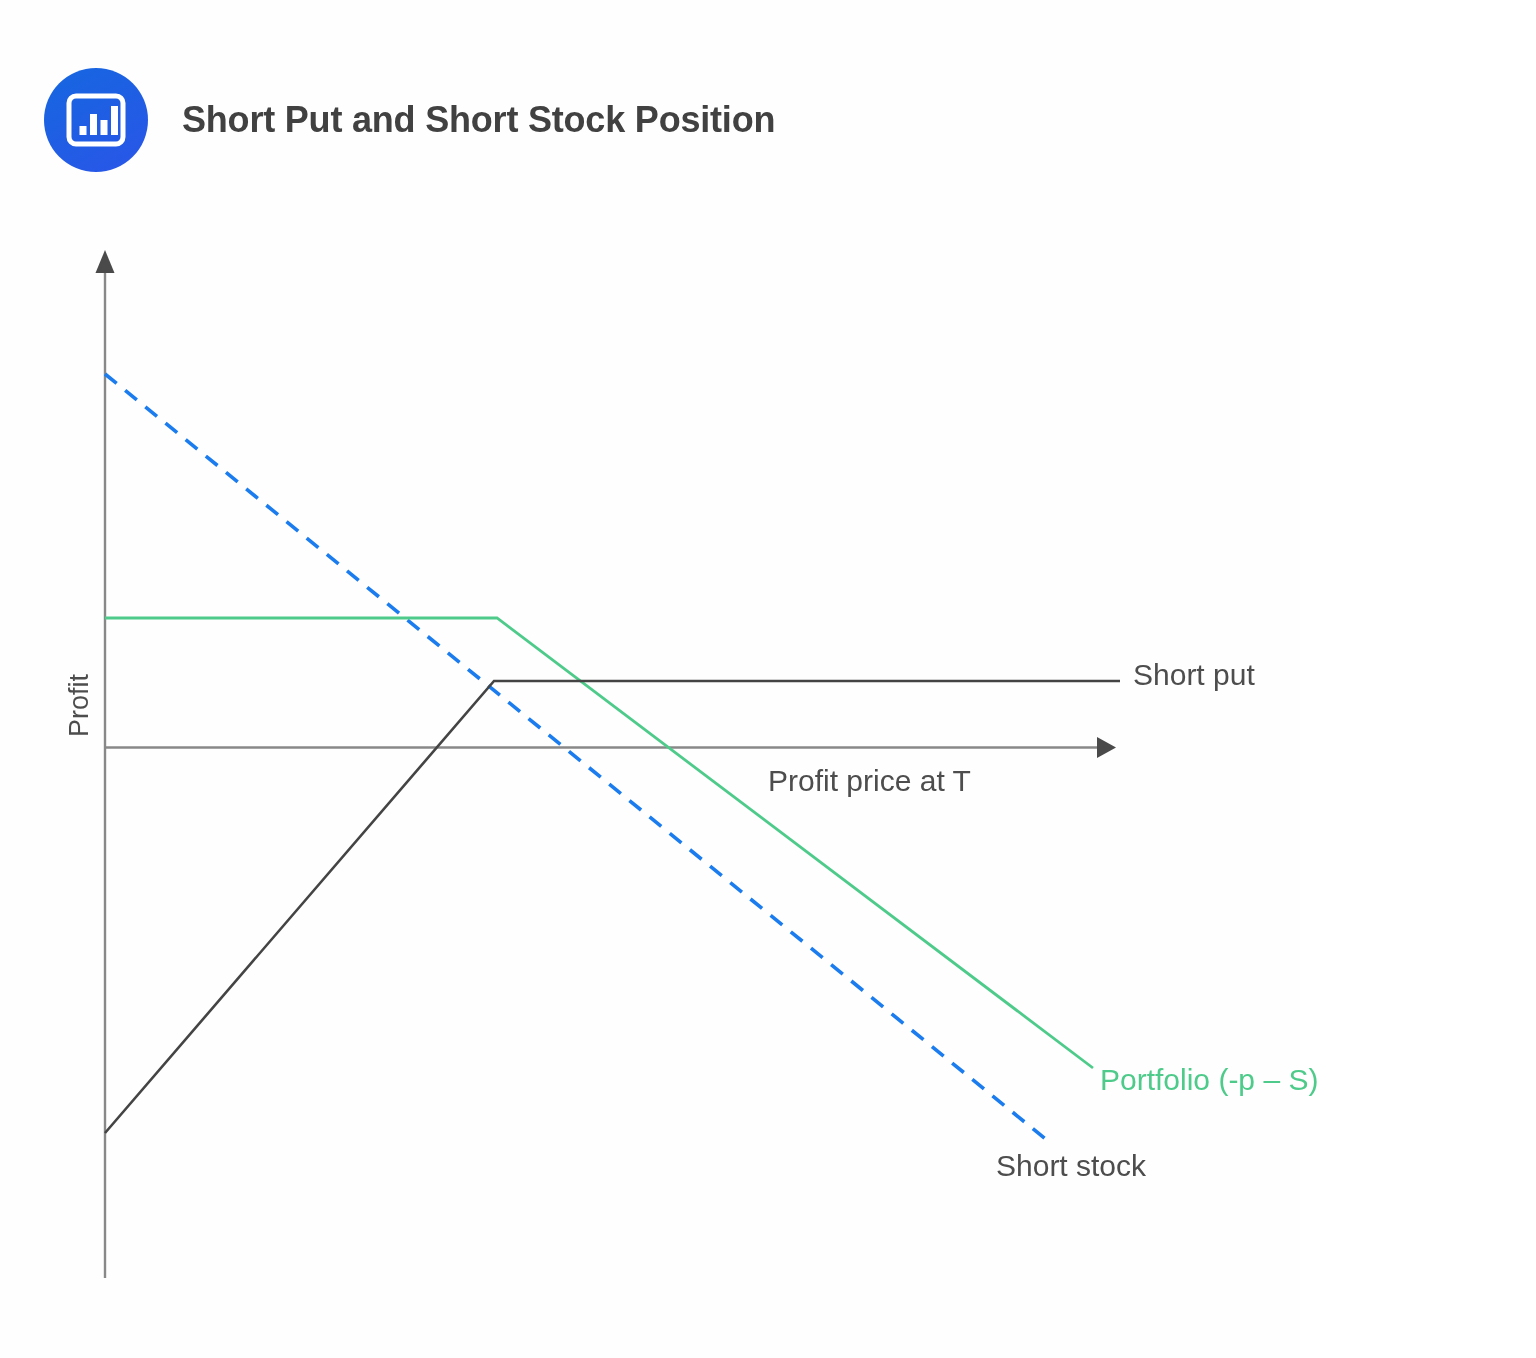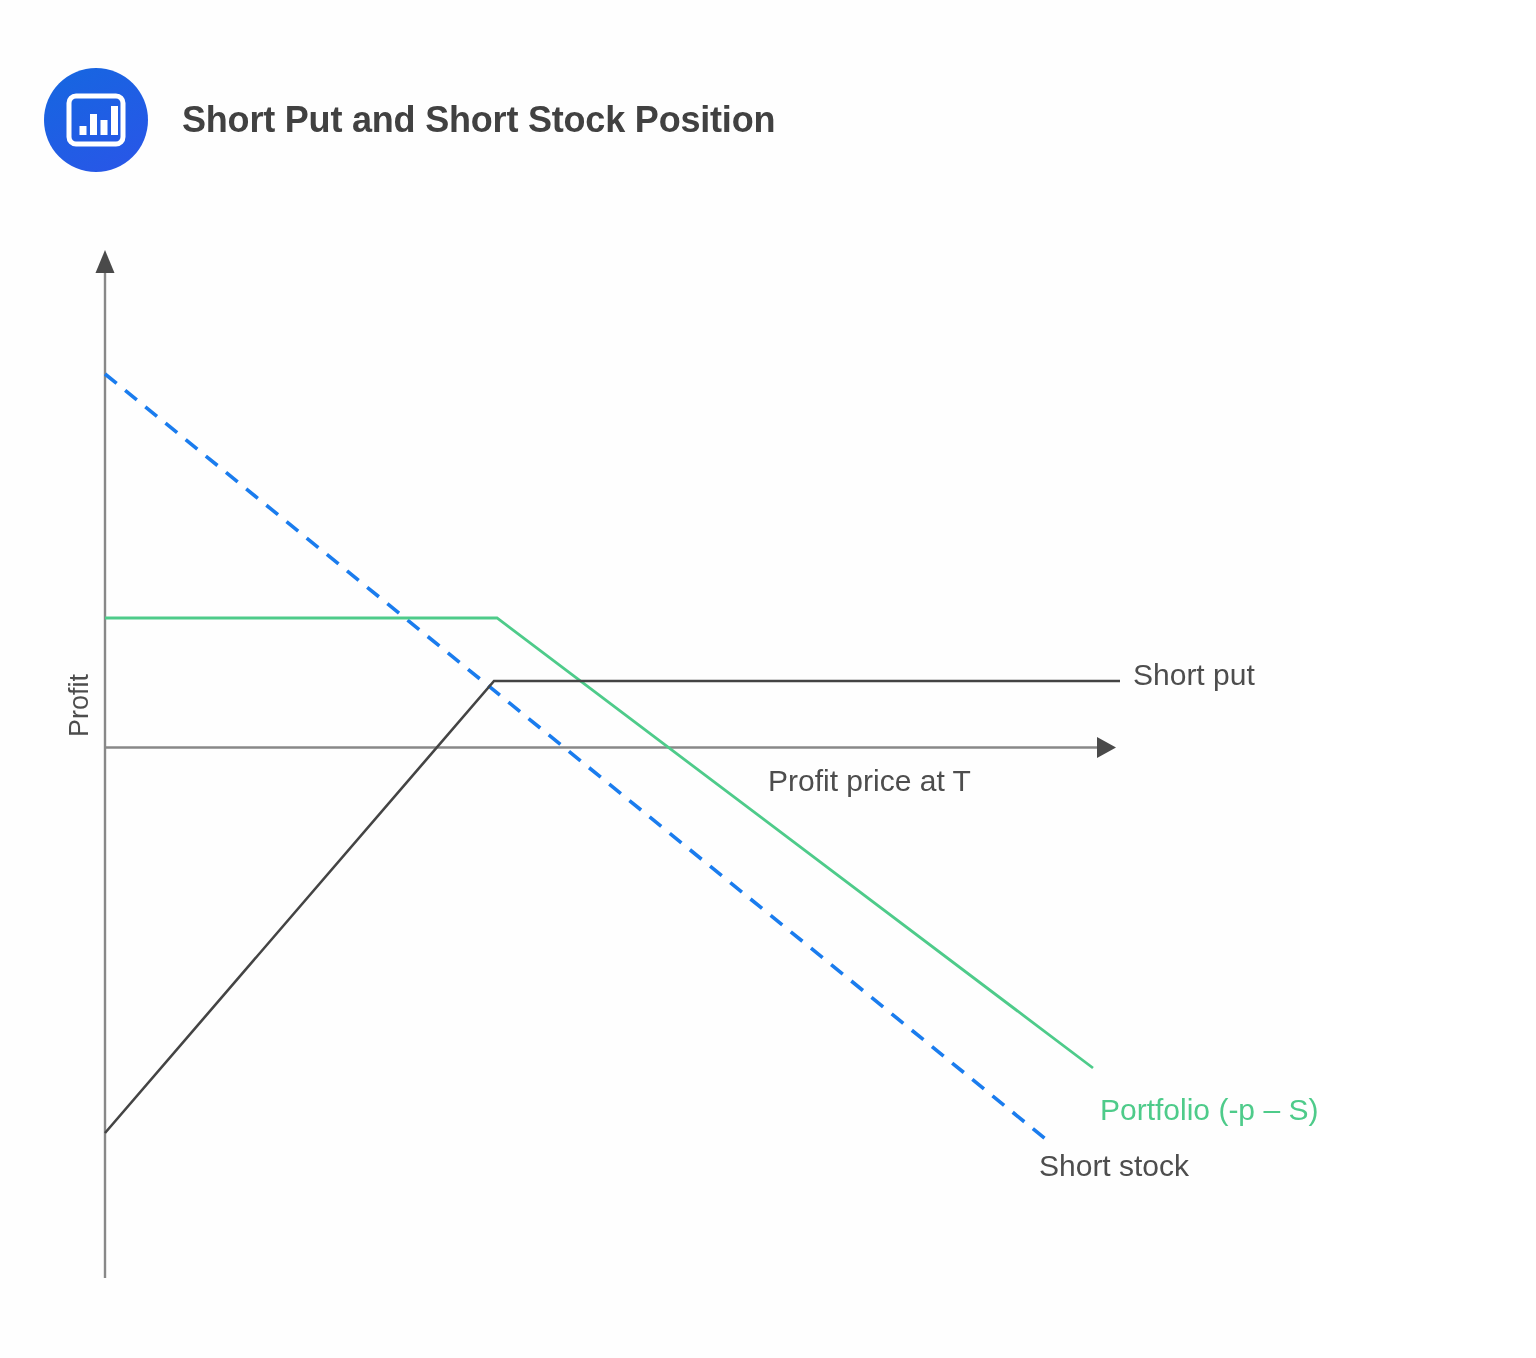--- a/index.html
+++ b/index.html
@@ -89,22 +89,22 @@
     position: absolute;
     font-family: "Liberation Sans", sans-serif;
     font-size: 30px;
     font-weight: normal;
     color: #4d4d4d;
     white-space: nowrap;
     line-height: 1;
   }
   .lbl-shortput { left: 1133px; top: 660px; }
   .lbl-xaxis    { left: 768px;  top: 766px; }
-  .lbl-portfolio{ left: 1100px; top: 1095px; }
-  .lbl-shortstock{ left: 1039px; top: 1151px; }
+  .lbl-portfolio{ left: 1100px; top: 1065px; }
+  .lbl-shortstock{ left: 996px; top: 1151px; }
   .lbl-yaxis {
     left: 58px;
     top: 660px;
     width: 44px;
     height: 90px;
     display: flex;
     align-items: center;
     justify-content: center;
   }
   .lbl-yaxis span {

